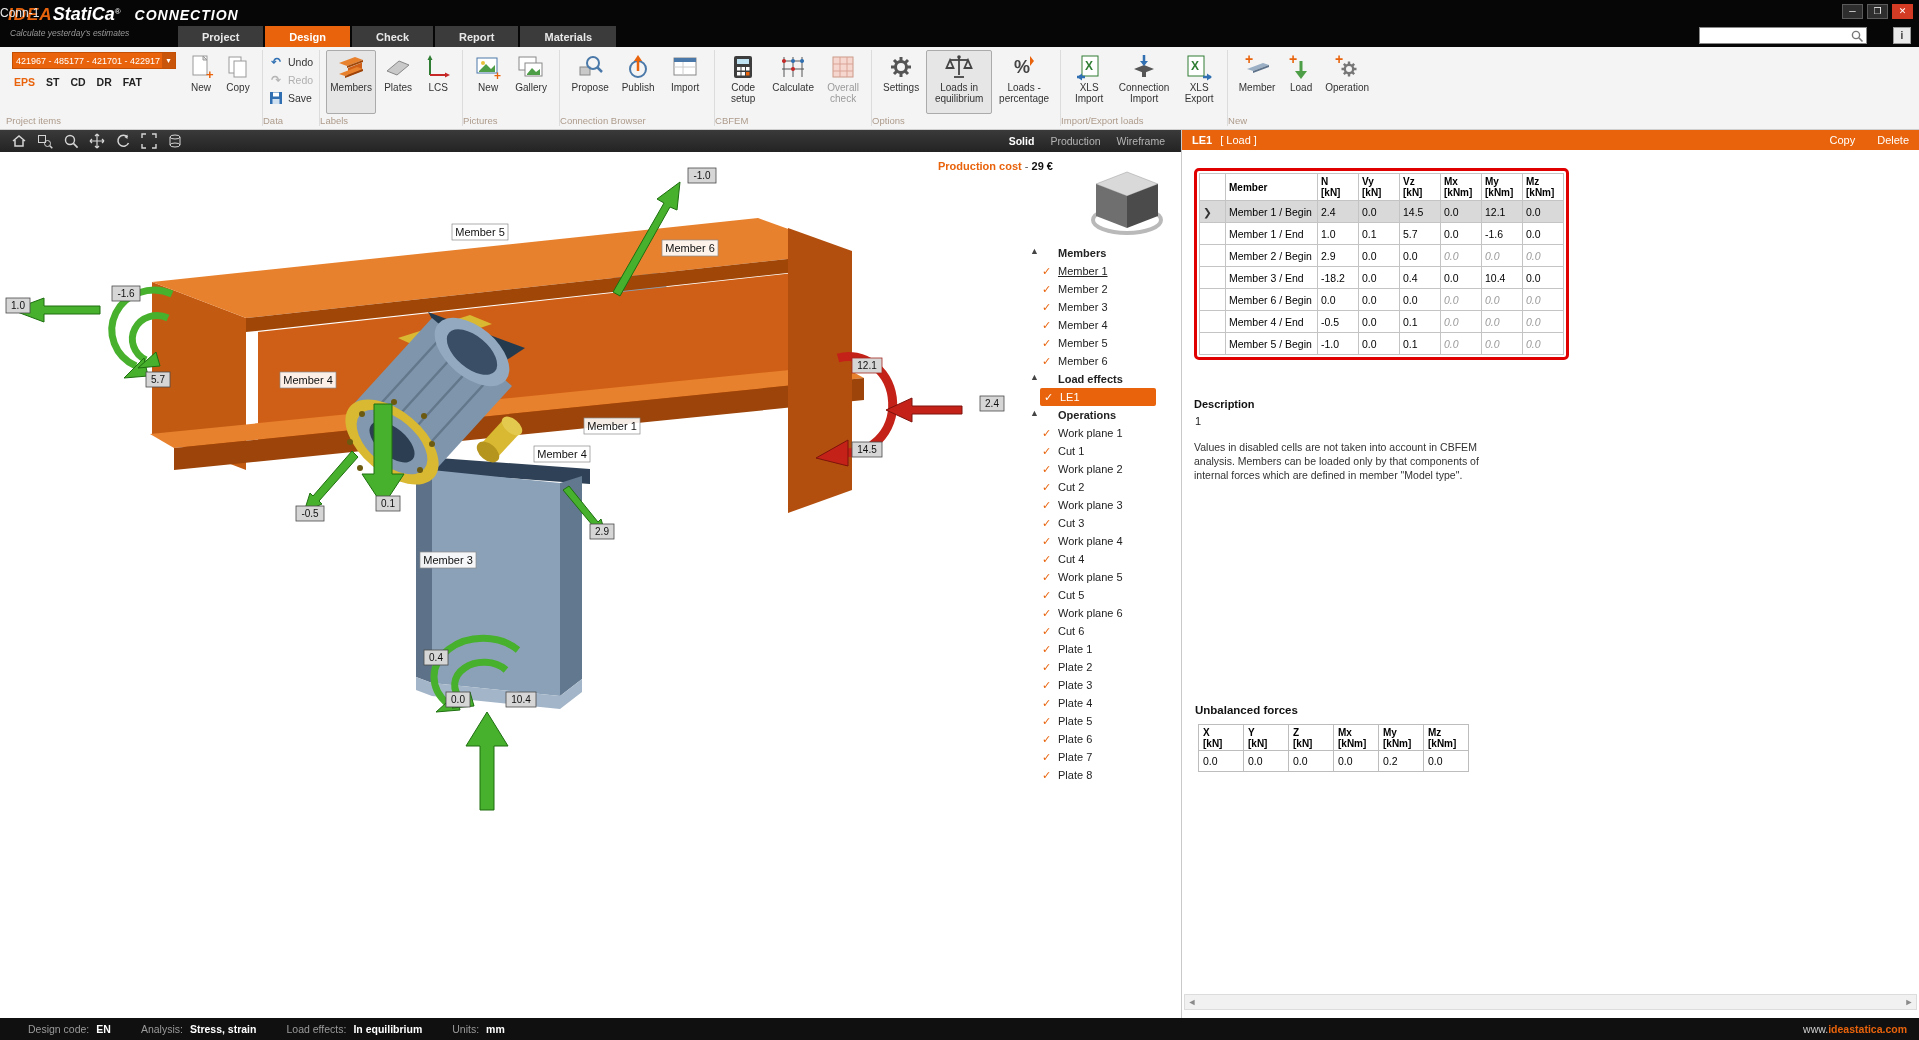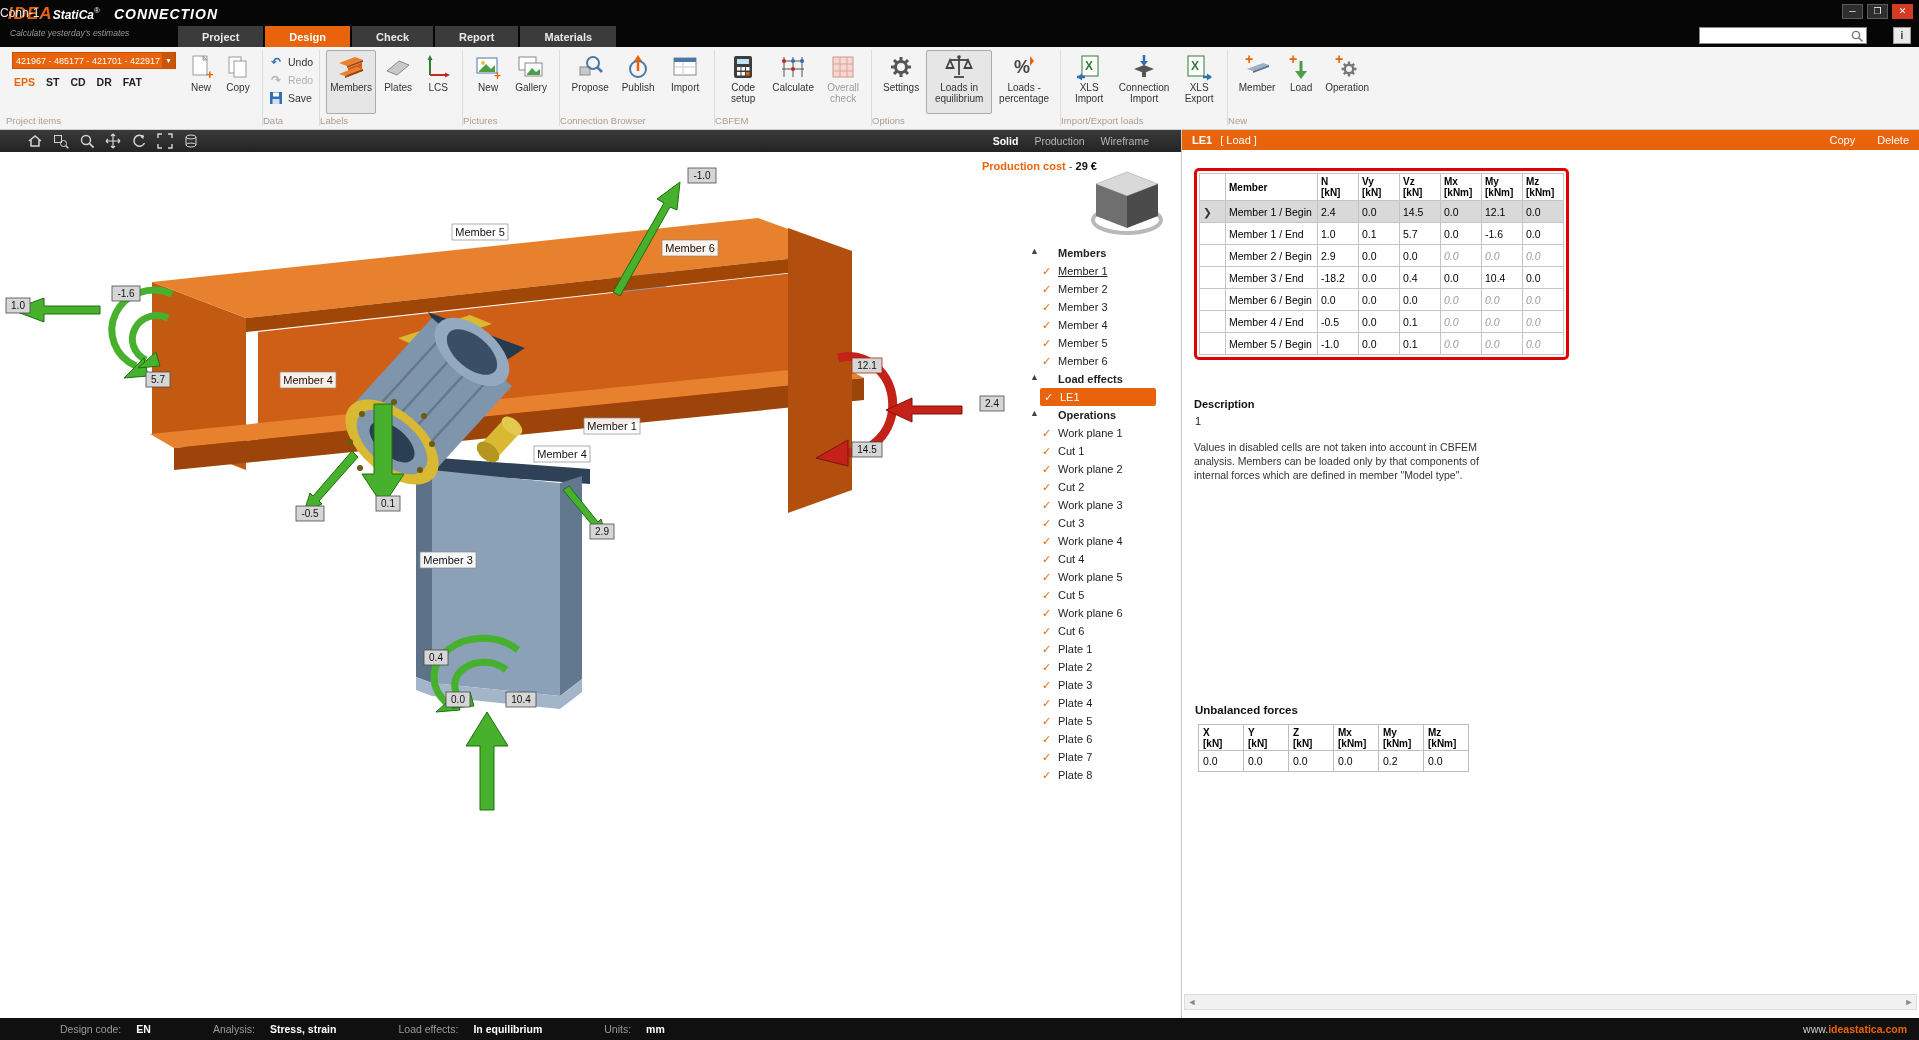--- a/index.html
+++ b/index.html
@@ -2,21 +2,21 @@
 <html><head>
 <meta charset="utf-8">
 <style>
   * { margin:0; padding:0; box-sizing:border-box; }
   html,body { width:1919px; height:1040px; overflow:hidden; font-family:"Liberation Sans","DejaVu Sans",sans-serif; background:#fff; }
 
   
   .topbar { position:relative; height:47px; background:#060606; }
   .logo { position:absolute; left:8px; top:4px; white-space:nowrap; }
   .logo .idea { color:#e8630c; font-weight:bold; font-style:italic; font-size:17px; letter-spacing:1px; }
-  .logo .statica { color:#fff; font-weight:bold; font-style:italic; font-size:12px; }
+  .logo .statica { color:#fff; font-weight:bold; font-style:italic; font-size:18px; }
   .logo .reg { color:#fff; font-size:8px; vertical-align:super; }
   .logo .appname { color:#fff; font-weight:bold; font-style:italic; font-size:14px; margin-left:14px; letter-spacing:1px; }
   .tagline { position:absolute; left:10px; top:28px; color:#9a9a9a; font-style:italic; font-size:8.5px;text-align:right; }
   .wintitle { position:absolute; left:0; right:0; top:6px; text-align:left; color:#e8e8e8; font-size:12px; }
   .winbtns { position:absolute; right:6px; top:4px; display:flex; gap:4px; }
   .winbtn { width:21px; height:15px; background:#2e2e2e; border:1px solid #5a5a5a; color:#fff; font-size:9px; line-height:13px; text-align:center; }
   .winbtn.close { background:#d43b24; border-color:#d43b24; }
   
   .tabs { position:absolute; left:178px; bottom:0; display:flex; gap:2px; }
   .tab { height:21px; padding:0 24px; background:#3b3b3b; color:#e8e8e8; font-size:11px; font-weight:bold; display:flex; align-items:center; }
@@ -48,27 +48,27 @@
   .pi-left { display:flex; flex-direction:column; padding-top:2px; margin-right:6px; }
   .pi-select { width:164px; height:17px; background:#e8630c; border:1px solid #c24f04; display:flex; align-items:center; }
   .pi-sel-text { flex:1; color:#fff; font-size:9px; padding:0 3px; white-space:nowrap; overflow:hidden; }
   .pi-sel-arrow { width:13px; height:100%; background:#c9550a; color:#fff; font-size:8px; text-align:center; line-height:15px; }
   .pi-modes { display:flex; gap:11px; font-size:10.5px; font-weight:bold; color:#222; padding:7px 2px 0; }
   .pi-modes .mode.active { color:#e8630c; }
 
   
   .main { position:relative; height:888px; display:flex; }
   .viewport { position:relative; width:1181px; background:#fff; }
-  .vtoolbar { height:22px; background:linear-gradient(#3a3a3a,#232323); display:flex; align-items:center; padding:0 24px; }
+  .vtoolbar { height:22px; background:linear-gradient(#3a3a3a,#232323); display:flex; align-items:center; padding:0 8px; }
   .vtool { width:22px; height:18px; display:flex; align-items:center; justify-content:center; margin-right:4px; }
   .vmodes { margin-left:auto; display:flex; gap:16px; font-size:10.5px; color:#b5b5b5; padding-right:8px; }
   .vmodes .vmode.active { color:#fff; font-weight:bold; }
   .scene { position:relative; height:866px; overflow:hidden; }
   .scene svg.model { position:absolute; left:0; top:0; }
-  .prod-cost { position:absolute; left:938px; top:8px; font-size:11px;margin-left:44px; }
+  .prod-cost { position:absolute; left:938px; top:8px; font-size:11px; }
   .pc-label { color:#e8630c; font-weight:bold; }
   .pc-sep { color:#555; }
   .pc-value { color:#111; font-weight:bold; }
   .navcube { position:absolute; left:1082px; top:12px; width:90px; height:80px; }
 
   
   .mtag rect { fill:#ffffff; fill-opacity:.9; stroke:#8a8a8a; stroke-width:.7; }
   .mtag text { font-size:11px; fill:#111; text-anchor:middle; }
   .ltag rect { fill:#d6d6d6; stroke:#4a4a4a; stroke-width:.8; }
   .ltag.red rect { stroke:#a22820; }
@@ -102,21 +102,21 @@
   .lp-note { position:absolute; left:12px; top:310px; width:286px; font-size:10.5px; color:#333; line-height:1.35; }
   .lp-unb-title { position:absolute; left:13px; top:574px; font-size:11.5px; font-weight:bold; color:#111; }
   table.unbtab { border-collapse:collapse; table-layout:fixed; position:absolute; left:16px; top:594px; }
   table.unbtab th, table.unbtab td { border:1px solid #bdbdbd; font-size:10.5px; padding:0 4px; text-align:left; height:21px; }
   table.unbtab th { font-weight:bold; font-size:10px; line-height:1.1; height:26px; }
   .hscroll { position:absolute; left:2px; right:2px; bottom:8px; height:16px; background:#f1f1f1; border:1px solid #dcdcdc; display:flex; align-items:center; justify-content:space-between; }
   .harrow { width:14px; text-align:center; color:#8a8a8a; font-size:9px; }
 
   
   .statusbar { height:22px; background:#101010; display:flex; align-items:center; padding-left:28px; gap:30px; font-size:10.5px; }
-  .st-item { display:flex; gap:15px;margin-left:32px; }
+  .st-item { display:flex; gap:7px; }
   .st-label { color:#9a9a9a; }
   .st-value { color:#fff; font-weight:bold; }
   .st-web { margin-left:auto; padding-right:12px; }
   .st-web .w1 { color:#cfcfcf;text-align:right; }
   .st-web .w2 { color:#e8630c; font-weight:bold; }
 </style>
 </head>
 <body>
 
 <div class="topbar">

